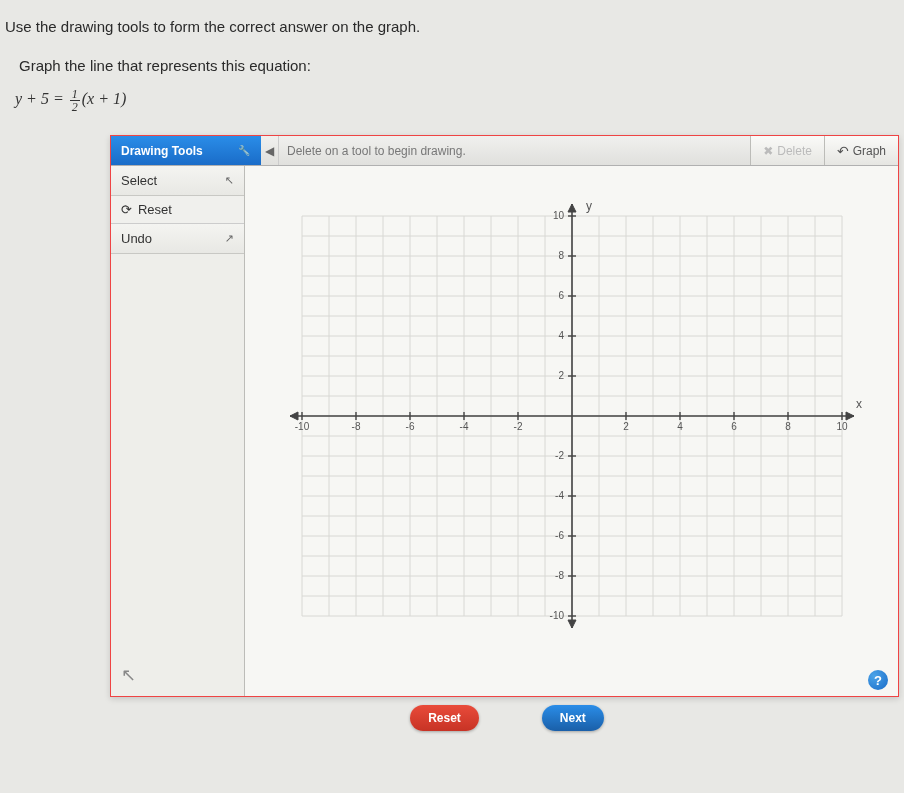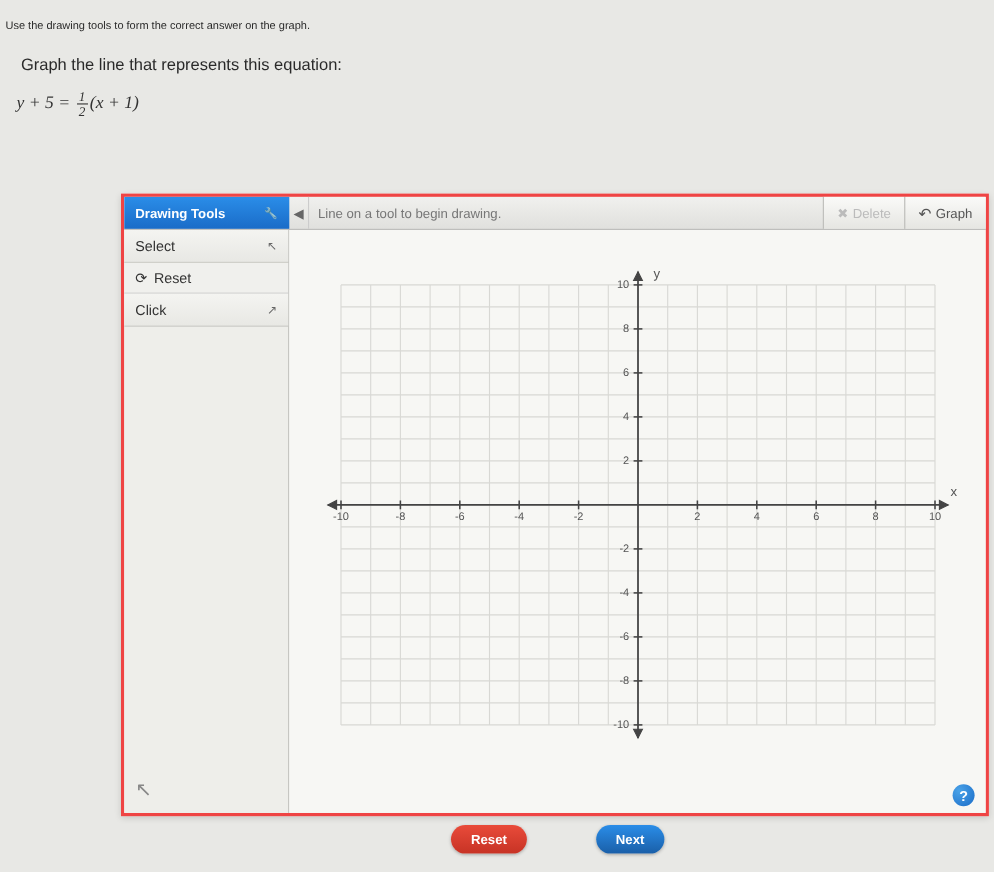--- a/index.html
+++ b/index.html
@@ -8,21 +8,21 @@
       background: #e8e8e5;
       width: 904px;
       height: 793px;
       overflow: hidden;
       color: #333;
     }
     .question-area {
       padding: 18px 10px 10px 5px;
     }
     .instruction {
-      font-size: 10px;
+      font-size: 15px;
       color: #2a2a2a;
       margin-bottom: 22px;
     }
     .subinstruction {
       font-size: 15px;
       color: #2a2a2a;
       margin-bottom: 14px;
       margin-left: 14px;
     }
     .equation {
@@ -39,23 +39,22 @@
       font-size: 12px;
       line-height: 1;
       margin: 0 2px;
     }
     .frac .num { display: block; border-bottom: 1px solid #333; padding: 0 2px; }
     .frac .den { display: block; padding: 0 2px; }
     .tool-frame {
       margin-left: 110px;
       margin-right: 5px;
       background: #f7f7f4;
-      border: 3px solid #ef4444;
+      border: 1px solid #ef4444;
       box-shadow: 0 2px 6px rgba(0,0,0,0.15);
-      margin-top: 47px;
     }
     .toolbar-row {
       display: flex;
       align-items: stretch;
       height: 30px;
       border-bottom: 1px solid #b0b0b0;
       background: linear-gradient(#f0f0ee, #e0e0dd);
     }
     .drawing-tools-header {
       width: 150px;
@@ -97,21 +96,21 @@
       gap: 4px;
       cursor: pointer;
     }
     .toolbar-btn.disabled { color: #bbb; }
     .undo-icon { font-size: 14px; }
     .main-row {
       display: flex;
       height: 530px;
     }
     .tools-col {
-      width: 150px;
+      width: 134px;
       border-right: 1px solid #bcbcb8;
       background: #eeeeea;
       display: flex;
       flex-direction: column;
     }
     .tool-item {
       display: flex;
       align-items: center;
       justify-content: space-between;
       padding: 7px 10px;
@@ -198,21 +197,21 @@
   </div>
 </div>
 
 <div class="tool-frame">
   <div class="toolbar-row">
     <div class="drawing-tools-header">
       <span>Drawing Tools</span>
       <span class="wrench-icon">🔧</span>
     </div>
     <div class="toolbar-arrow">◀</div>
-    <div class="hint-text">Line on a tool to begin drawing.</div>
+    <div class="hint-text">Delete on a tool to begin drawing.</div>
     <div class="toolbar-btn disabled">
       <span>✖</span>
       <span>Delete</span>
     </div>
     <div class="toolbar-btn">
       <span class="undo-icon">↶</span>
       <span>Graph</span>
     </div>
   </div>
 
@@ -220,21 +219,21 @@
     <div class="tools-col">
       <div class="tool-item">
         <span>Select</span>
         <span class="tool-icon">↖</span>
       </div>
       <div class="reset-row">
         <span>⟳</span>
         <span>Reset</span>
       </div>
       <div class="tool-item">
-        <span>Click</span>
+        <span>Undo</span>
         <span class="tool-icon">↗</span>
       </div>
       <div class="cursor-footer">↖</div>
     </div>
 
     <div class="graph-col">
       <div class="graph-wrap">
         <svg class="grid" id="grid-svg" width="600" height="460">
             <line x1="30" y1="430" x2="30" y2="30" stroke="#d8d8d4" stroke-width="1"></line>
             <line x1="57" y1="430" x2="57" y2="30" stroke="#d8d8d4" stroke-width="1"></line>

